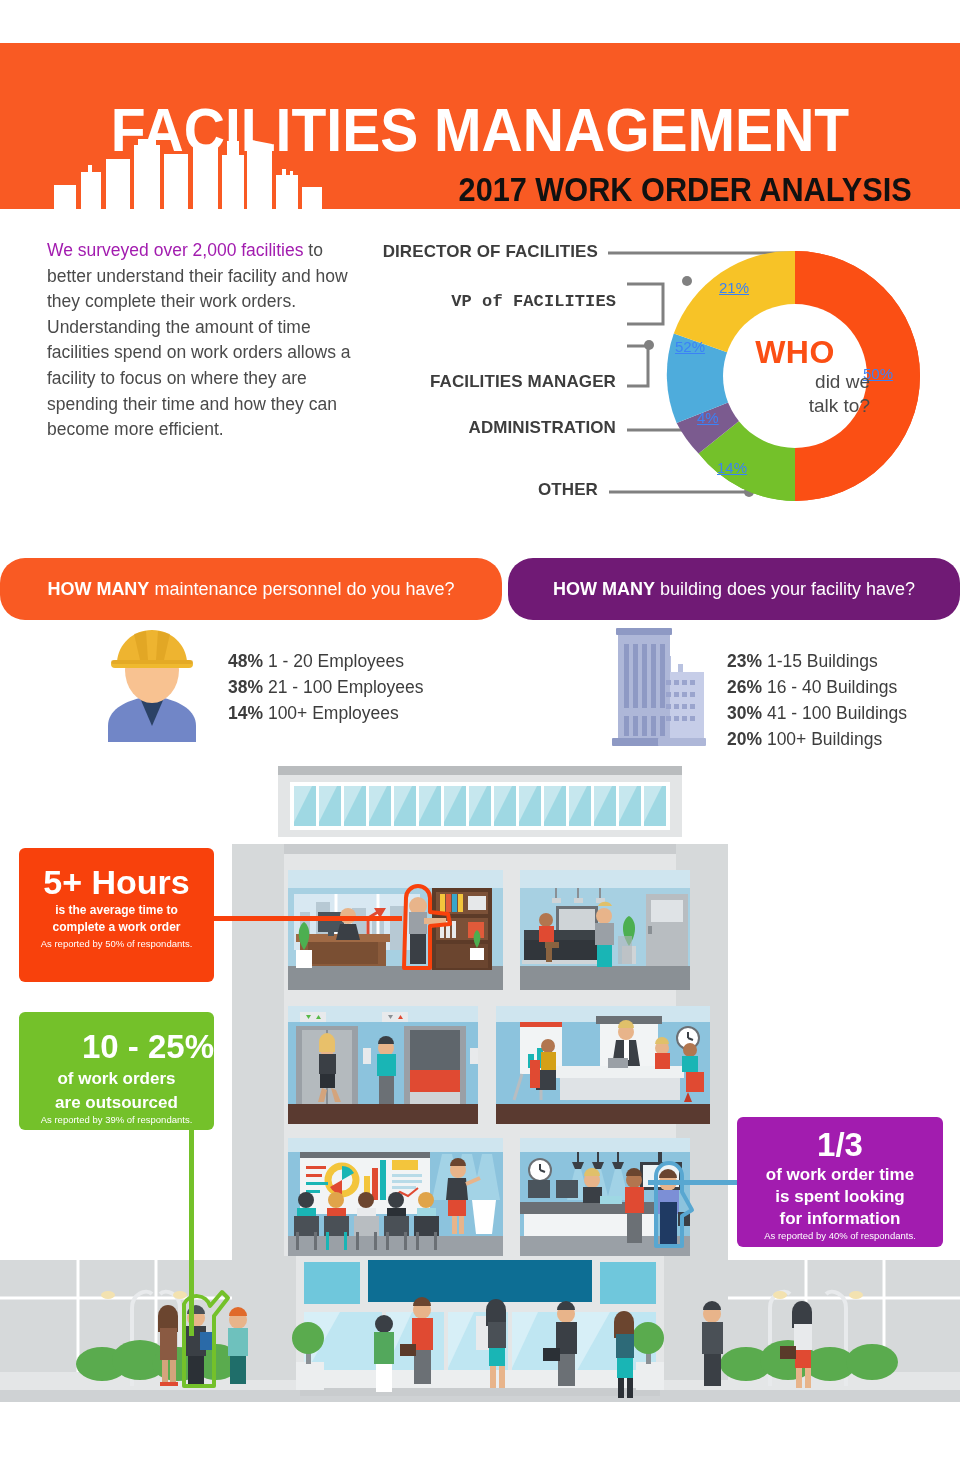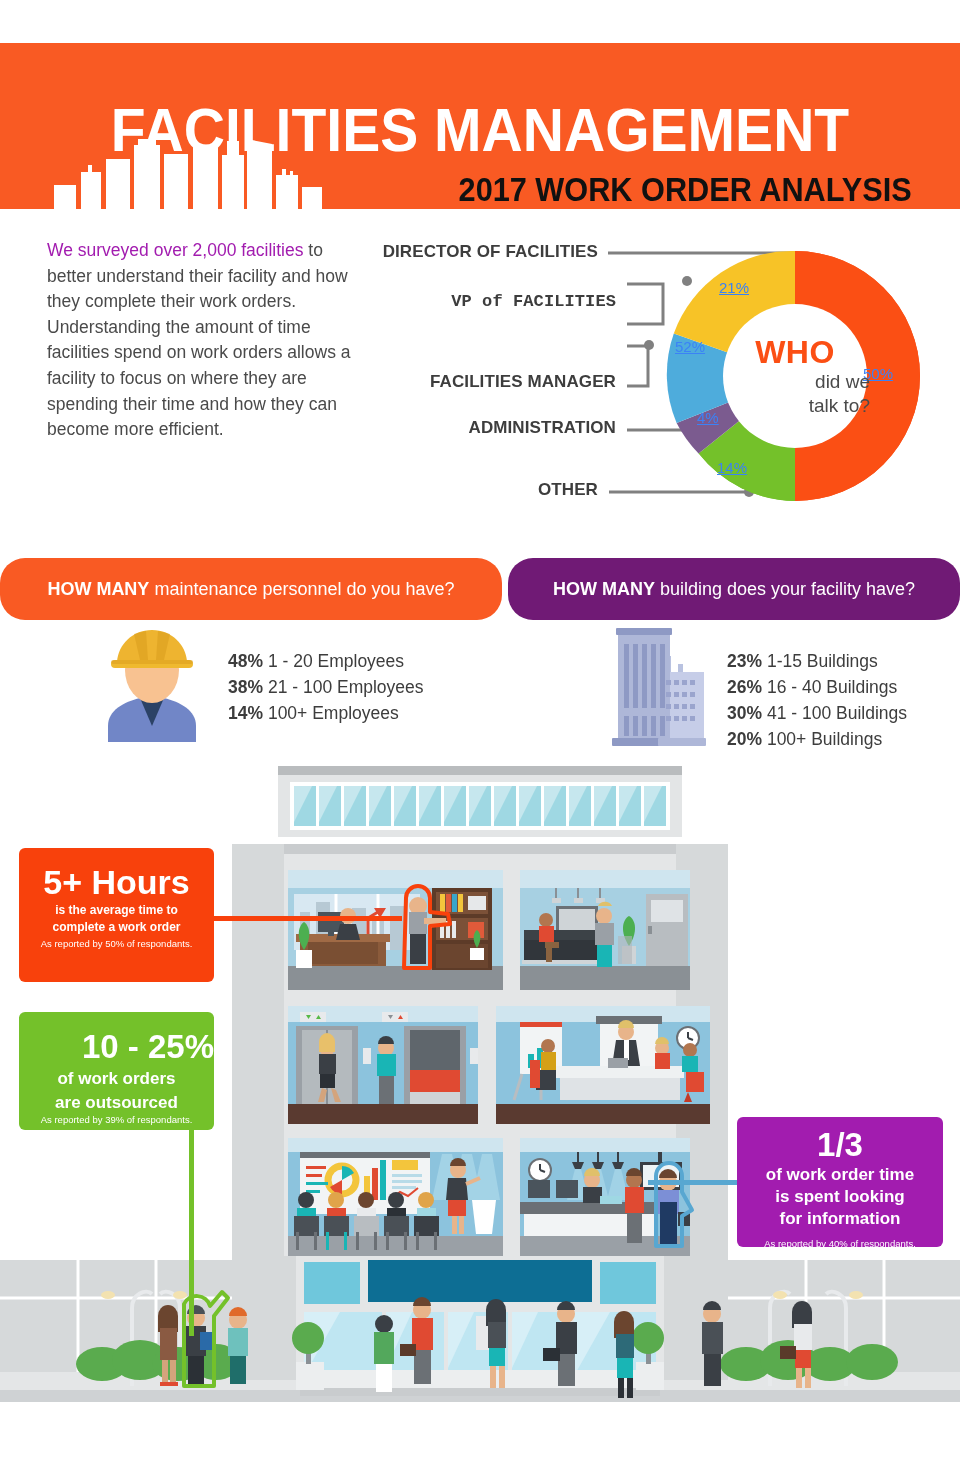--- a/index.html
+++ b/index.html
@@ -112,21 +112,21 @@
   .callout-outsourced .big { font-size: 33px; text-align: right; }
   .callout-outsourced .mid { font-size: 17px; margin-top: 5px; }
   .callout-outsourced .fine { margin-top: 2px; }
 
   .callout-third {
     left: 737px; top: 1117px; width: 206px; height: 130px; background: #a21caf;
     padding-top: 11px;
   }
   .callout-third .big { font-size: 33px; }
   .callout-third .mid { font-size: 17px; margin-top: 3px; }
-  .callout-third .fine { margin-top: 10px; }
+  .callout-third .fine { margin-top: 2px; }
 
   .connector { position: absolute; }
   .conn-orange { background: #f8410c; }
   .conn-green  { background: #74c12a; }
   .conn-blue   { background: #58a7d1; }
 
   
   .footer { position: absolute; left: 0; top: 1412px; width: 960px; height: 72px; background: #fff; }
 </style>
 </head>

